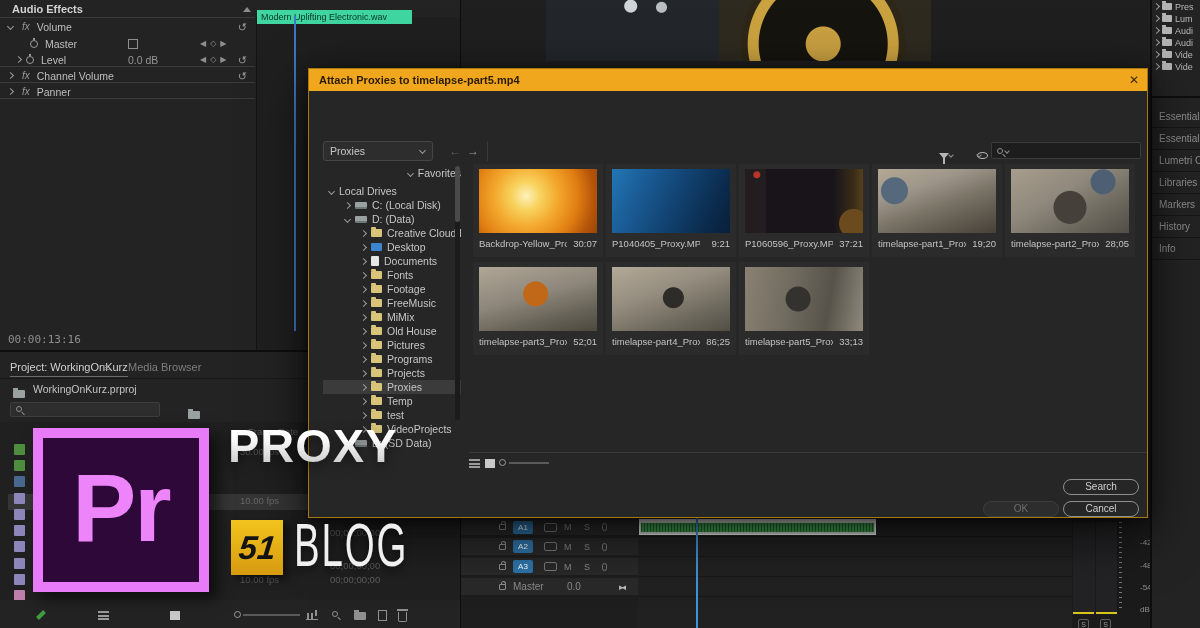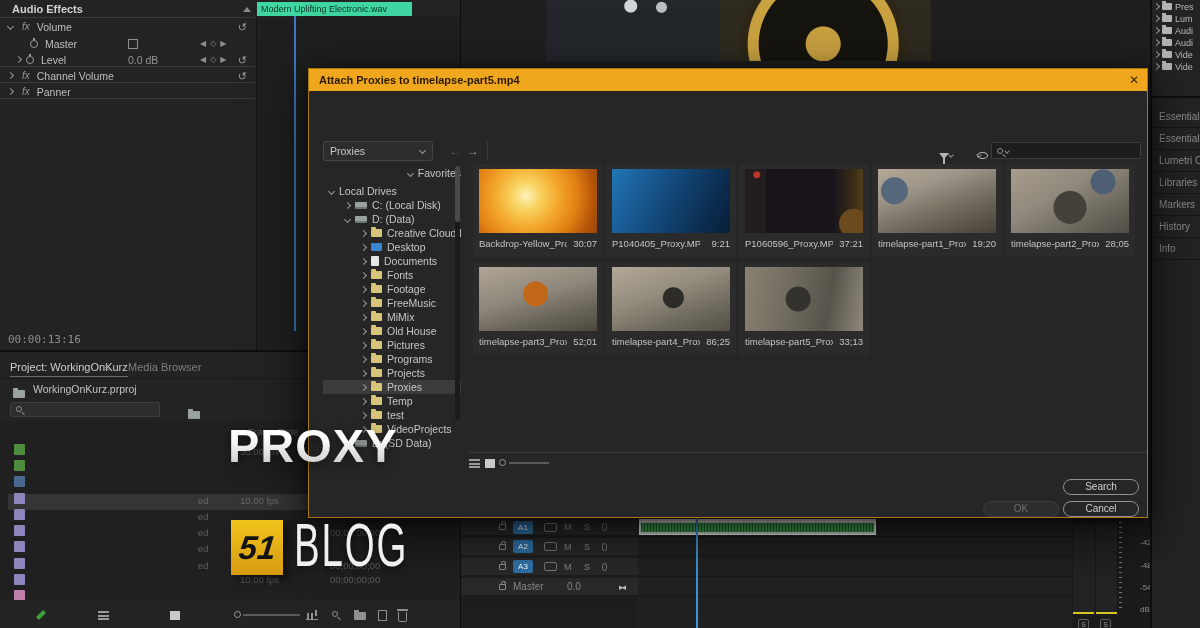--- a/index.html
+++ b/index.html
@@ -15,21 +15,21 @@
   .fx{font-style:italic;color:#979797;font-size:10px;}
   .reset{position:absolute;right:8px;color:#9a9a9a;font-size:11px;line-height:10px;}
   .chevron{display:inline-block;width:5px;height:5px;border-right:1.4px solid #9a9a9a;border-bottom:1.4px solid #9a9a9a;}
   .chev-right{transform:rotate(-45deg);}
   .chev-down{transform:rotate(45deg);}
   .stopwatch{display:inline-block;width:8px;height:8px;border:1.2px solid #9a9a9a;border-radius:50%;position:relative;}
   .stopwatch::before{content:"";position:absolute;top:-3px;left:2px;width:2px;height:2px;background:#9a9a9a;}
   .checkbox{display:inline-block;width:10px;height:10px;border:1px solid #8f8f8f;background:transparent;}
   .kfnav{position:absolute;left:200px;display:flex;gap:4px;color:#8f8f8f;font-size:8px;align-items:center;}
   .collapse-tri{position:absolute;width:0;height:0;border-left:4px solid transparent;border-right:4px solid transparent;border-bottom:5px solid #8a8a8a;}
-  .clip-tab{position:absolute;background:#3fd6a2;color:#0b3326;font-size:9px;line-height:14px;padding:0 4px;white-space:nowrap;overflow:hidden;}
+  .clip-tab{position:absolute;background:#3fd6a2;color:#0b3326;font-size:9px;line-height:14px;padding:0 4px;white-space:nowrap;overflow:hidden;margin-top:8px;}
   .playhead{position:absolute;width:2px;background:#3c77c2;}
   .tc{font-family:"DejaVu Sans Mono",monospace;color:#8f8f8f;font-size:11px;}
   
   .ptab{font-size:11px;color:#7e7e7e;}
   .ptab.active{color:#cfcfcf;}
   .menu-ico{color:#8a8a8a;font-size:11px;}
   .searchbox{position:absolute;background:#2d2d2d;border:1px solid #3d3d3d;border-radius:2px;}
   .mag{display:inline-block;width:6px;height:6px;border:1.3px solid #8f8f8f;border-radius:50%;position:relative;}
   .mag::after{content:"";position:absolute;width:4px;height:1.3px;background:#8f8f8f;transform:rotate(45deg);left:4px;top:6px;}
   .lbl-sq{position:absolute;left:14px;width:11px;height:11px;border-radius:1px;}
@@ -543,19 +543,22 @@
     <span class="view-ico-list" style="left:160px;top:390px;"></span>
     <span class="view-ico-grid" style="left:176px;top:390px;"></span>
     <span class="zoom-knob" style="left:190px;top:390px;"></span>
     <span class="zoom-line" style="left:200px;top:393px;width:40px;"></span>
 
     <div class="dlg-btn" style="left:754px;top:410px;">Search</div>
     <div class="dlg-btn dim" style="left:674px;top:432px;">OK</div>
     <div class="dlg-btn" style="left:754px;top:432px;">Cancel</div>
   </div>
 
+  <div id="prlogo">
+    <span>Pr</span>
+  </div>
   <div class="big-title" style="left:228px;top:424px;">PROXY</div>
   <div id="badge51">
       <span>51</span>
     </div>
   <div id="blogtxt">BLOG</div>
 
 </div>
 
 </body></html>

